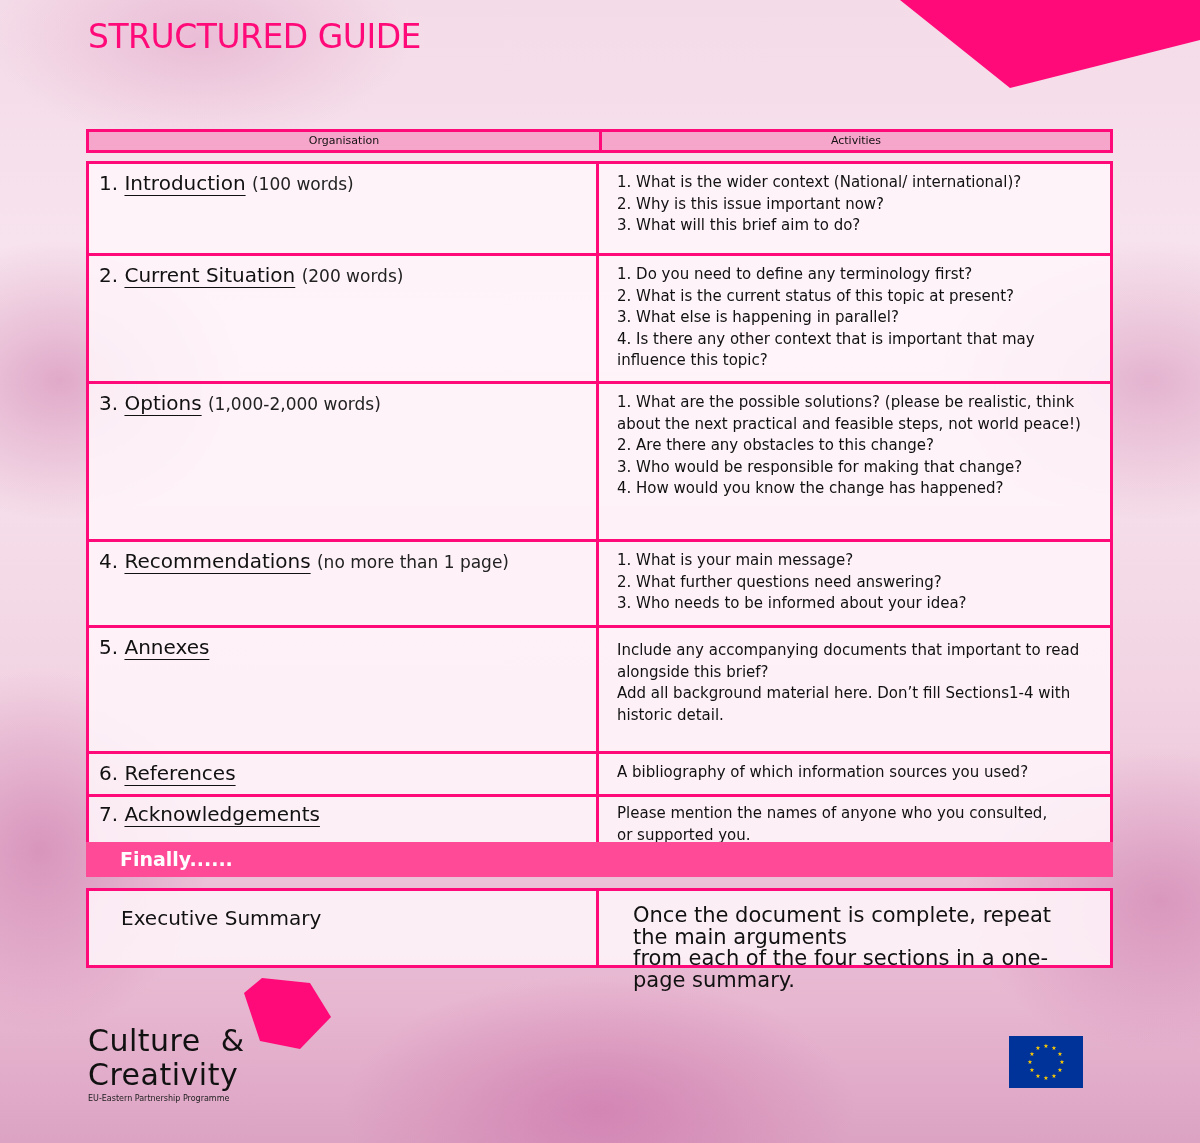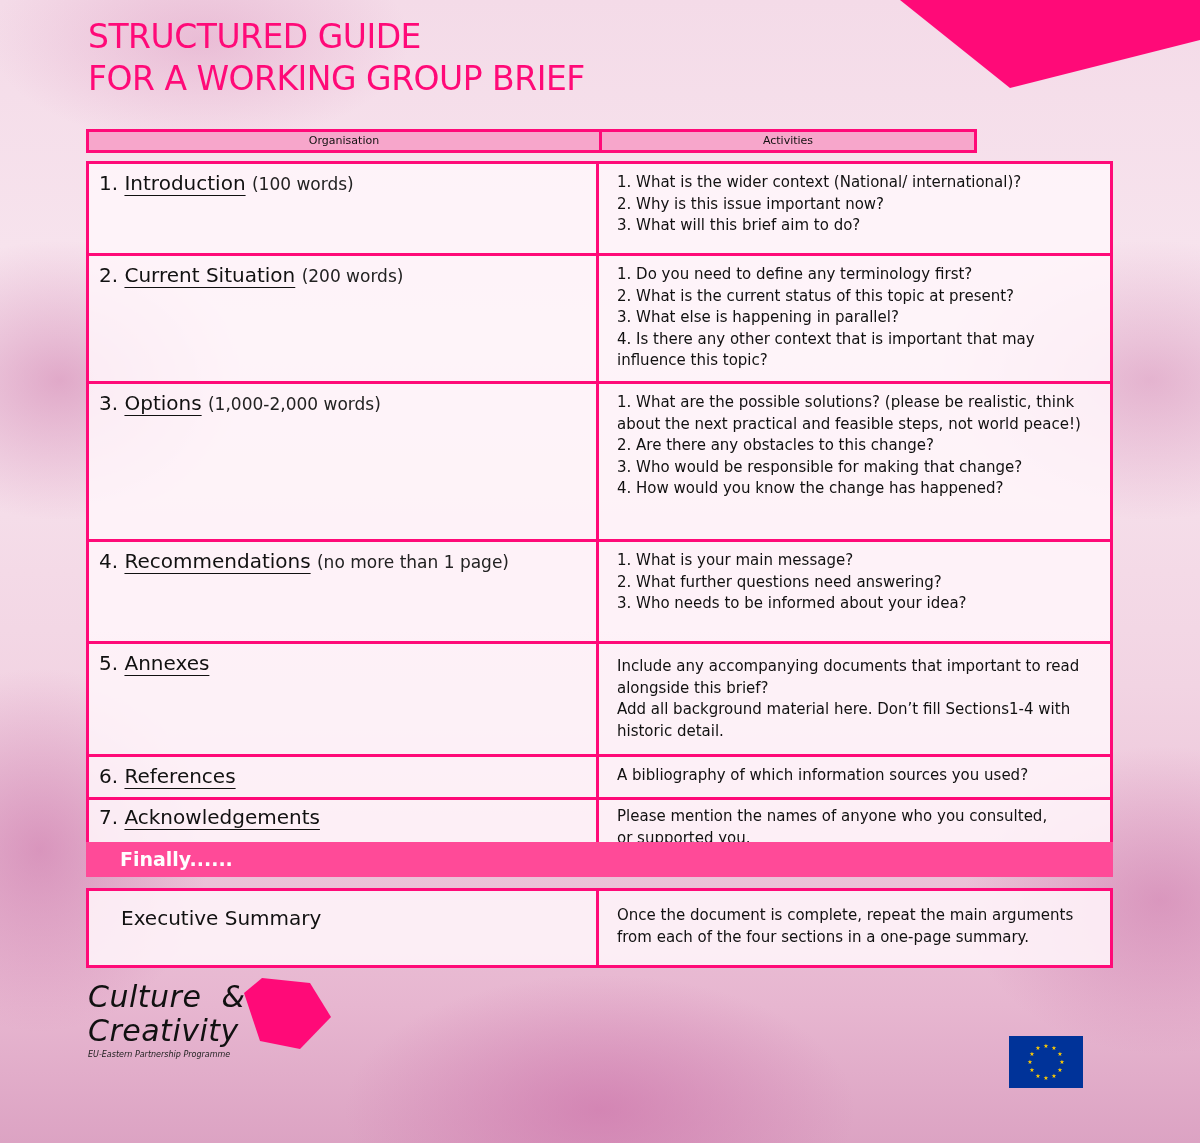--- a/index.html
+++ b/index.html
@@ -17,21 +17,21 @@
   }
   .corner-shape {
     position: absolute; left: 0; top: 0; width: 1200px; height: 100px;
   }
   .title {
     position: absolute; left: 88px; top: 16px; margin: 0;
     font-family: "DejaVu Sans", sans-serif; font-weight: normal;
     font-size: 33px; line-height: 42px; color: #ff0a78; letter-spacing: -0.5px;
   }
   .header-row {
-    position: absolute; left: 86px; top: 129px; width: 891px; height: 24px;
+    position: absolute; left: 86px; top: 129px; width: 1027px; height: 24px;
     box-sizing: border-box; border: 3px solid #ff0a78;
     background: #f7a6cb; display: flex;
   }
   .header-row .hcell {
     font-size: 11px; line-height: 18px; text-align: center; color: #111;
   }
   .header-row .hcell.left { width: 510px; border-right: 3px solid #ff0a78; }
   .header-row .hcell.right { flex: 1; text-align: center; }
 
   .grid {
@@ -60,40 +60,39 @@
   }
   .finally-bar span {
     position: absolute; left: 34px; top: 6px; color: #fff; font-size: 19px; font-weight: bold;
   }
   .exec-box {
     position: absolute; left: 86px; top: 888px; width: 1027px; height: 80px;
     box-sizing: border-box; border: 3px solid #ff0a78;
     background: rgba(255,246,250,0.86); display: flex;
   }
   .exec-box .cell-left { border-right: 3px solid #ff0a78; padding: 14px 32px; font-size: 20px; }
-  .exec-box .cell-right { padding: 14px 18px; font-size: 15px; line-height: 21.5px; }
+  .exec-box .cell-right { padding: 14px 34px; font-size: 21px; line-height: 21.5px; }
 
   .pentagon { position: absolute; left: 240px; top: 975px; width: 95px; height: 78px; }
   .logo {
-    position: absolute; left: 88px; top: 980px; font-style: italic;
+    position: absolute; left: 88px; top: 1024px;
   }
   .logo .line { font-size: 30px; line-height: 34px; color: #111; letter-spacing: 0.5px; }
   .logo .sub { font-size: 8px; margin-top: 2px; color: #222; }
   .eu-flag { position: absolute; left: 1009px; top: 1036px; width: 74px; height: 52px; }
 </style>
 </head>
 <body>
 
 <svg class="corner-shape" viewBox="0 0 1200 100">
   <polygon points="900,0 1200,0 1200,40 1010,88" fill="#ff0a78"></polygon>
 </svg>
 
 <h1 class="title">
   <div>STRUCTURED GUIDE</div>
-  <div>FOR A WORKING GROUP BRIEF</div>
 </h1>
 
 <div class="header-row">
   <div class="hcell left">Organisation</div>
   <div class="hcell right">Activities</div>
 </div>
 
 <div class="grid">
 
   <div class="row" style="height:92px">
@@ -132,34 +131,34 @@
     </div>
     <div class="cell-right">
       <div>1. What are the possible solutions? (please be realistic, think</div>
       <div>about the next practical and feasible steps, not world peace!)</div>
       <div>2. Are there any obstacles to this change?</div>
       <div>3. Who would be responsible for making that change?</div>
       <div>4. How would you know the change has happened?</div>
     </div>
   </div>
 
-  <div class="row" style="height:102px">
+  <div class="row" style="height:86px">
     <div class="cell-left">
       <span class="sec-num">4.</span>
       <span class="sec-name">Recommendations</span>
       <span class="sec-note">(no more than 1 page)</span>
     </div>
     <div class="cell-right">
       <div>1. What is your main message?</div>
       <div>2. What further questions need answering?</div>
       <div>3. Who needs to be informed about your idea?</div>
     </div>
   </div>
 
-  <div class="row" style="height:113px">
+  <div class="row" style="height:126px">
     <div class="cell-left">
       <span class="sec-num">5.</span>
       <span class="sec-name">Annexes</span>
     </div>
     <div class="cell-right" style="padding-top:12px">
       <div>Include any accompanying documents that important to read</div>
       <div>alongside this brief?</div>
       <div>Add all background material here. Don’t fill Sections1-4 with</div>
       <div>historic detail.</div>
     </div>

